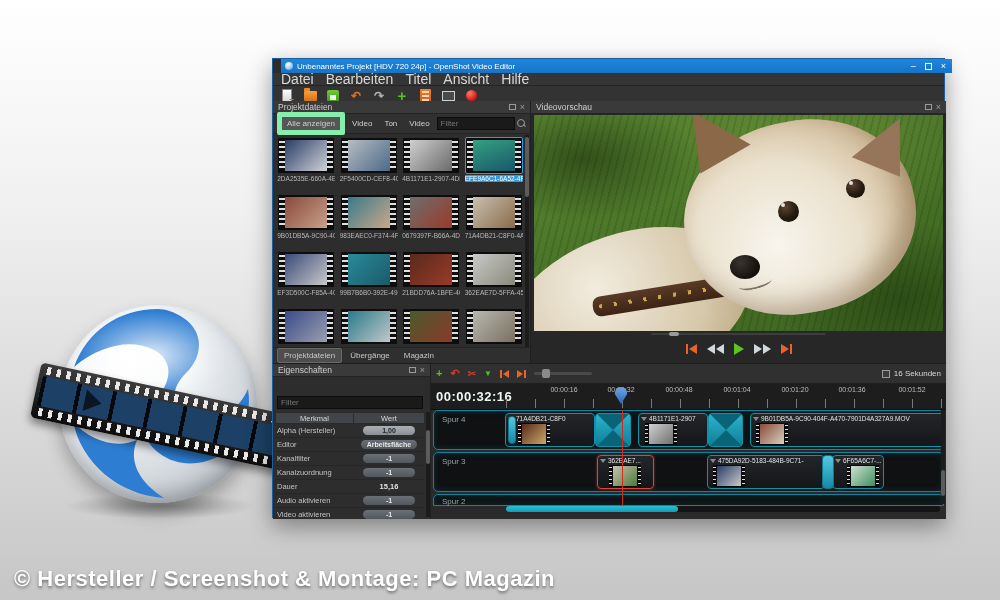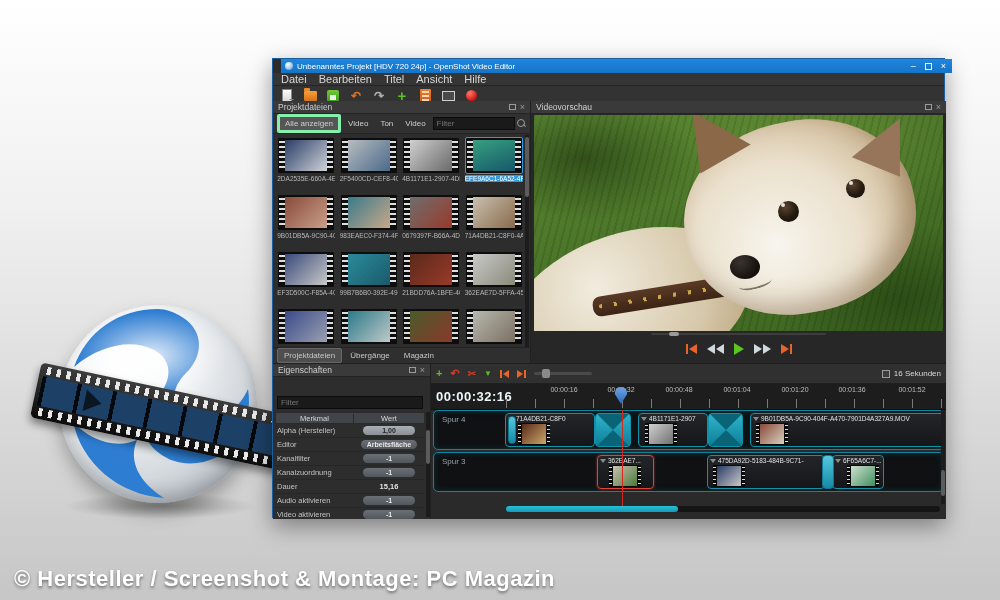--- a/index.html
+++ b/index.html
@@ -35,21 +35,21 @@
   .titlebar { position:absolute; left:0; top:0; width:100%; height:14px; background:linear-gradient(180deg,#1f86de,#1674c6);
               display:flex; align-items:center; padding:0 4px; color:#fff;margin-left:8px; }
   .appdot { width:8px; height:8px; border-radius:50%; margin-right:4px;
             background:radial-gradient(circle at 35% 30%, #fff, #9fc6ea 60%, #2b6ca8); }
   .title-text { font-size:8px; white-space:nowrap; overflow:hidden; flex:1; }
   .wbtns { display:flex; gap:9px; align-items:center; margin-right:2px; }
   .wbtn { font-size:9px; line-height:9px; color:#fff; cursor:default; }
   .maxbox { width:7px; height:7px; border:1px solid #fff; }
   .menubar { position:absolute; left:0; top:14px; width:100%; height:13px; background:#353535;
              display:flex; align-items:center; gap:12px; padding:0 8px; border-bottom:1px solid #242424; }
-  .menu-item { font-size:11px; color:#d8d8d8; }
+  .menu-item { font-size:14px; color:#d8d8d8; }
   .toolbar { position:absolute; left:0; top:27px; width:100%; height:20px; background:#333333;
              display:flex; align-items:center; gap:7px; padding:0 6px; border-bottom:1px solid #222; }
   .tbtn { width:16px; height:16px; display:flex; align-items:center; justify-content:center; position:relative; }
   .ic-page { width:10px; height:13px; background:linear-gradient(180deg,#fdfdfd,#d8d8d8); border:1px solid #888; position:relative; }
   .ic-page .corner { position:absolute; right:-3px; bottom:-3px; font-size:8px; font-weight:bold; color:#4db520; }
   .ic-folder { width:13px; height:10px; background:linear-gradient(180deg,#f6a13c,#d86f18); border-radius:1px; position:relative; }
   .ic-folder:before { content:""; position:absolute; left:0; top:-3px; width:6px; height:3px; background:#e88a28; border-radius:1px 1px 0 0; }
   .ic-save { width:12px; height:12px; background:linear-gradient(180deg,#6fcb3a,#3f9a1a); border-radius:2px; position:relative; }
   .ic-save:before { content:""; position:absolute; left:3px; top:5px; width:6px; height:5px; background:#eaf6e2; }
   .glyph { font-weight:bold; }
@@ -62,21 +62,21 @@
   .panel-h { height:13px; background:#3a3a3a; display:flex; align-items:center; padding:0 5px;
              border-bottom:1px solid #242424; color:#d0d0d0; font-size:8.5px; }
   .dockers { margin-left:auto; display:flex; gap:4px; align-items:center; }
   .float-ic { width:7px; height:6px; border:1px solid #9a9a9a; }
   .close-ic { color:#9a9a9a; font-size:9px; line-height:7px; }
 
   
   .files { position:absolute; left:0; top:42px; width:258px; height:262px; background:#2d2d2d; border-right:1px solid #202020; }
   .tabsrow { position:absolute; left:0; top:13px; width:100%; height:20px; background:#313131; display:flex; align-items:center; gap:2px; padding:0 4px; border-bottom:1px solid #232323; }
   .ftab { padding:2px 5px; font-size:8px; color:#cfcfcf; border-radius:2px; }
-  .ftab.active { background:#565656; border:3px solid #86efac; }
+  .ftab.active { background:#565656; border:5px solid #86efac; }
   .filter-in { flex:1; height:13px; background:#1a1a1a; border:1px solid #0c0c0c; color:#bbb; font-size:8px; padding:0 3px; min-width:20px; }
   .mag { width:9px; height:9px; position:relative; }
   .mag:before { content:""; position:absolute; left:0; top:0; width:6px; height:6px; border:1px solid #9a9a9a; border-radius:50%; }
   .mag:after { content:""; position:absolute; left:6px; top:6px; width:3px; height:1px; background:#9a9a9a; transform:rotate(45deg); }
   .grid { position:absolute; left:2px; top:34px; width:250px; height:212px; overflow:hidden;
           display:grid; grid-template-columns:repeat(4,1fr); grid-auto-rows:57px; }
   .fitem { display:flex; flex-direction:column; align-items:center; padding-top:3px; }
   .thumb { width:56px; height:35px; background:#0d0d0d; position:relative; border-radius:1px; }
   .thumb .img { position:absolute; left:7px; right:7px; top:2px; bottom:2px; }
   .spro { position:absolute; top:2px; bottom:2px; width:6px;
@@ -646,20 +646,23 @@
           <span class="tchev" style="left:2px;top:3px;"></span>
           <span class="cliplabel">6F65A6C7-...</span>
           <div class="cthumb" style="left:14px;">
               <span class="cspro l"></span>
               <span class="img" style="background:linear-gradient(135deg,#cfe0d0,#3f8f5f)"></span>
               <span class="cspro r"></span>
             </div>
         </div>
       </div>
 
+      <div class="track" style="top:130px;height:12px;border-radius:5px 5px 0 0;">
+        <span class="tname" style="top:2px;">Spur 2</span>
+      </div>
 
       <div class="hscroll">
           <div class="hthumb"></div>
         </div>
       <div class="tvs">
           <div class="vthumb"></div>
         </div>
     </div>
 
   </div>

